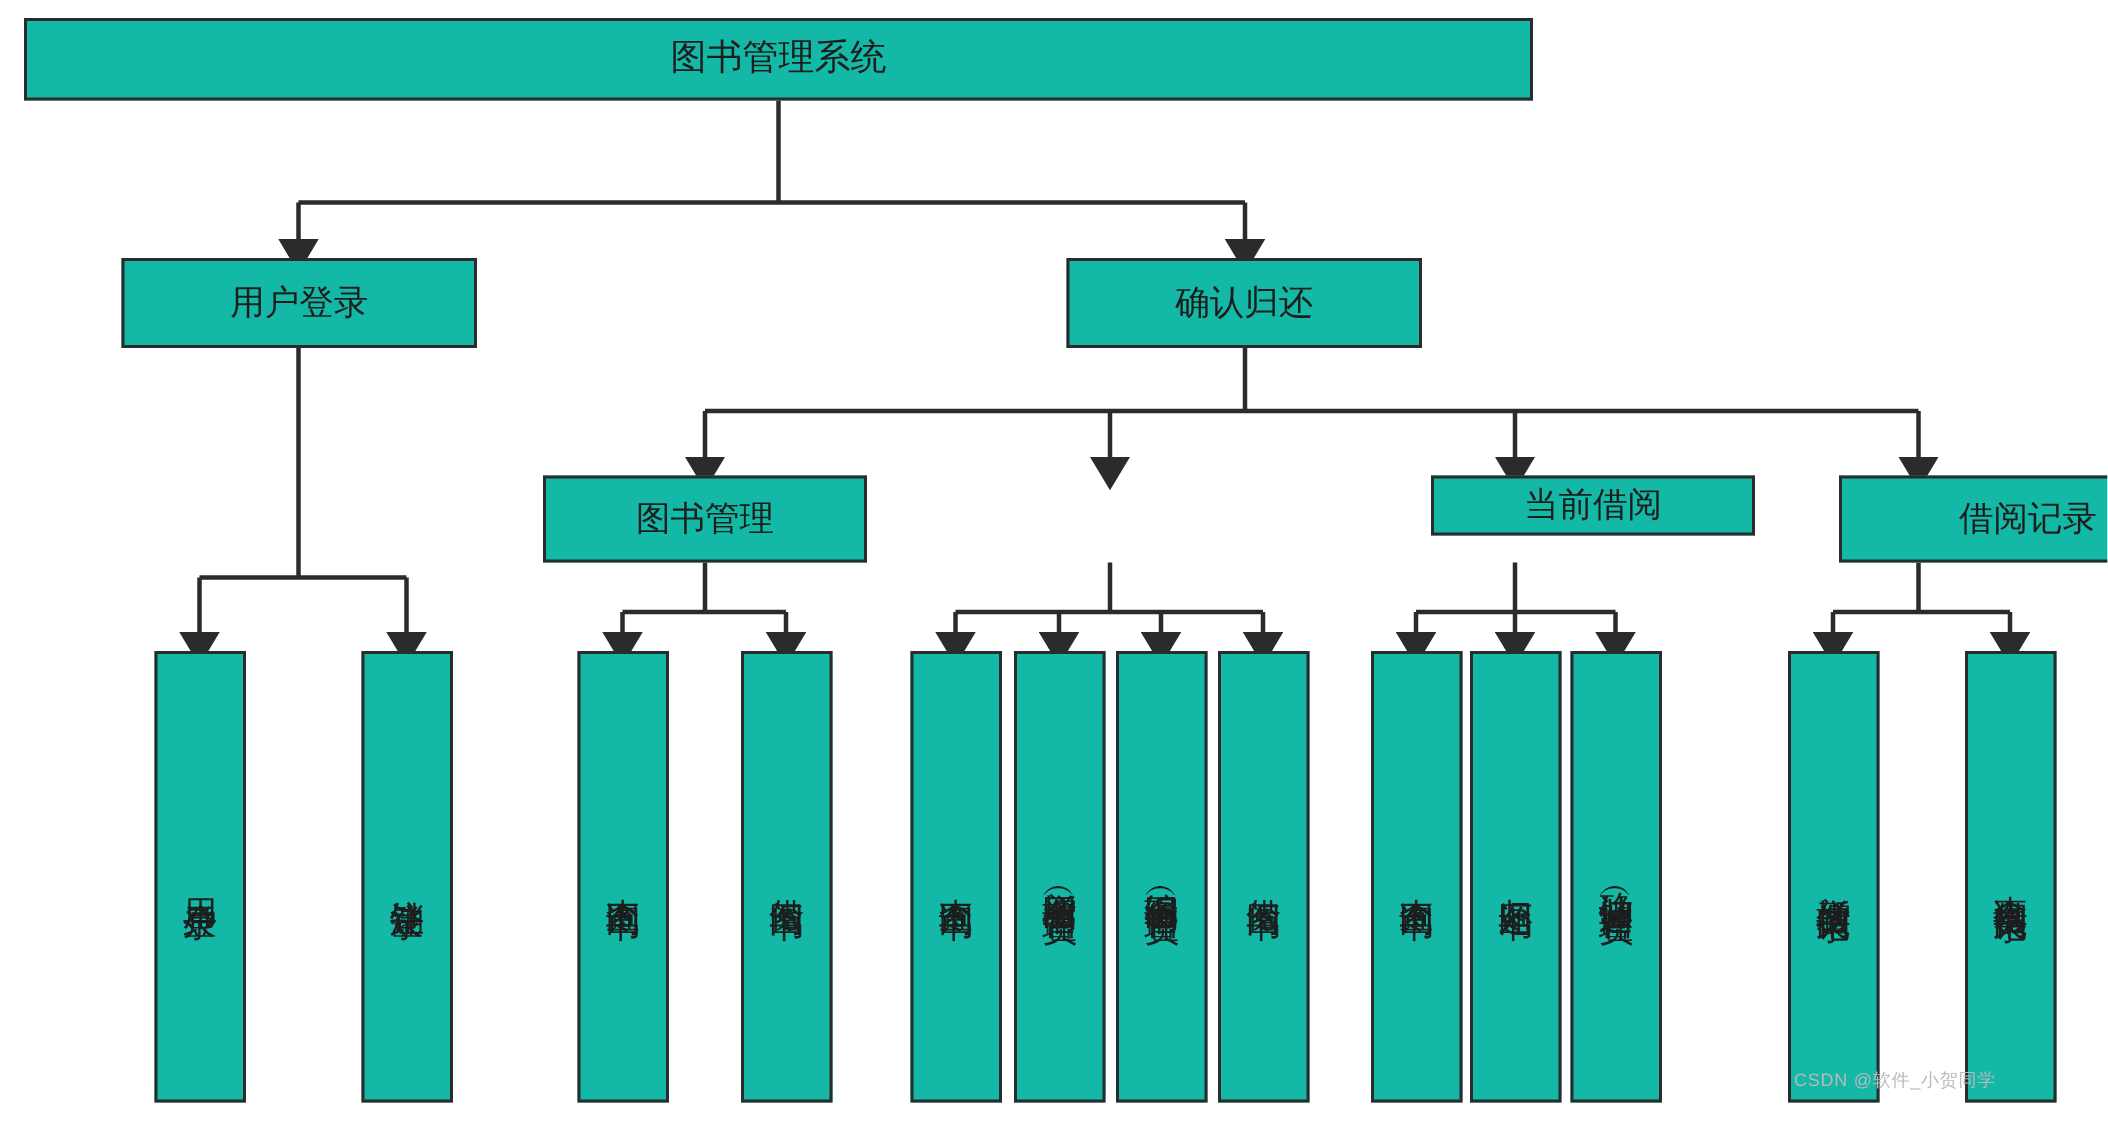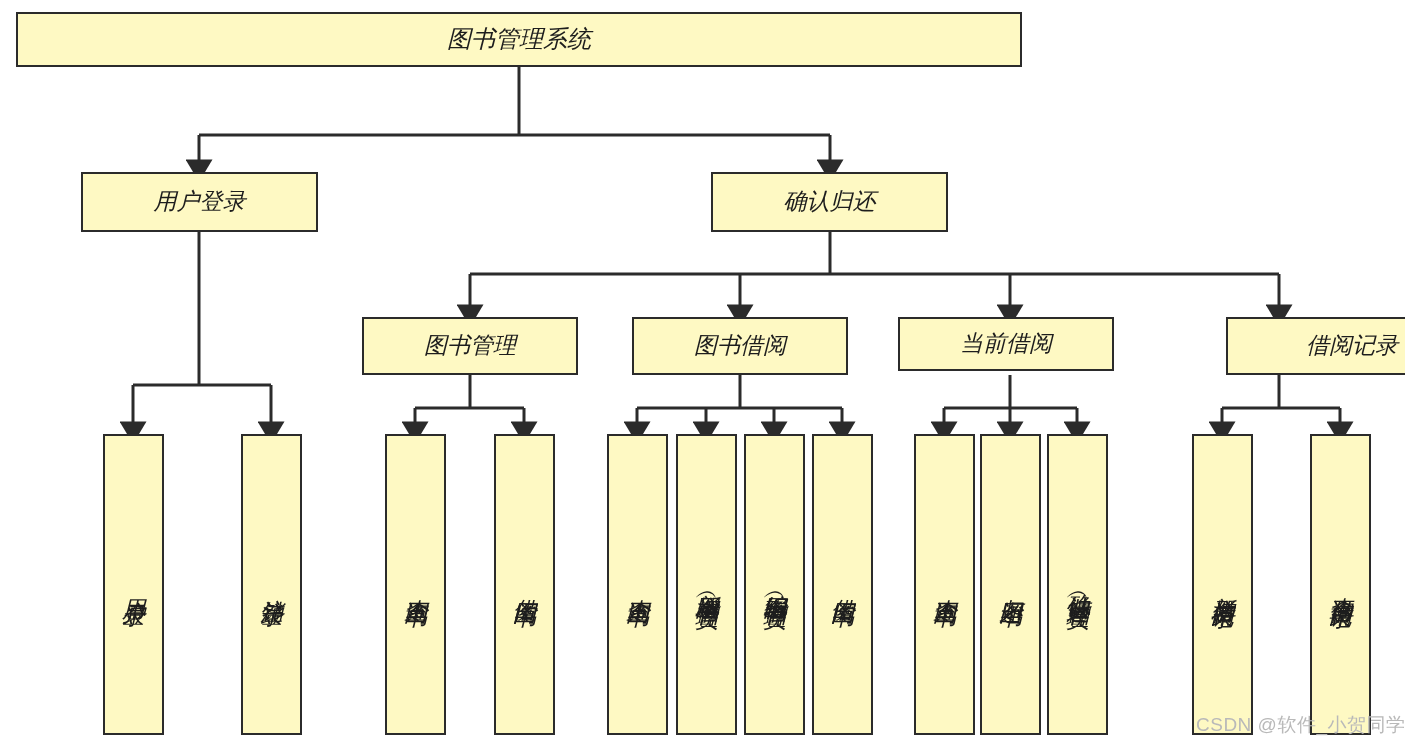--- a/index.html
+++ b/index.html
@@ -22,26 +22,25 @@
     left: 0;
     top: 0;
     width: 1405px;
     height: 747px;
     pointer-events: none;
   }
   .node {
     position: absolute;
     box-sizing: border-box;
     border: 2px solid #2b2b2b;
-    background: #fef9c3;
+    background: #14b8a6;
     display: flex;
     align-items: center;
     justify-content: center;
     color: #1d1d1d;
-    font-style: italic;
   }
   .node .label {
     text-align: center;
     line-height: 1.18;
     white-space: nowrap;
   }
   
   .node.h .label {
     font-size: 23px;
   }
@@ -59,21 +58,21 @@
     font-size: 23px;
     line-height: 1.08;
     letter-spacing: 2px;
     white-space: nowrap;
     max-height: 290px;
   }
   .watermark {
     position: absolute;
     left: 1196px;
     top: 712px;
-    font-size: 19px;
+    font-size: 12px;
     color: #b9b9b9;
     white-space: nowrap;
     letter-spacing: 0.5px;
   }
 </style>
 </head>
 <body>
 
 <div id="canvas">
 
@@ -135,24 +134,21 @@
   <div class="node h" style="left:81px; top:172px; width:237px; height:60px;">
     <span class="label">用户登录</span>
   </div>
   <div class="node h" style="left:711px; top:172px; width:237px; height:60px;">
     <span class="label">确认归还</span>
   </div>
 
   <div class="node h" style="left:362px; top:317px; width:216px; height:58px;">
     <span class="label">图书管理</span>
   </div>
-  <div class="node h" style="left:632px; top:317px; width:216px; height:58px;">
-    <span class="label">图书借阅</span>
-  </div>
-  <div class="node h" style="left:898px; top:317px; width:216px; height:54px;">
+  <div class="node h" style="left:954px; top:317px; width:216px; height:40px;">
     <span class="label">当前借阅</span>
   </div>
   <div class="node h" style="left:1226px; top:317px; width:236px; height:58px;padding-left:16px;">
     <span class="label">借阅记录</span>
   </div>
 
   <div class="node v" style="left:103px; top:434px; width:61px; height:301px;">
     <span class="label">用户登录</span>
   </div>
   <div class="node v" style="left:241px; top:434px; width:61px; height:301px;">

